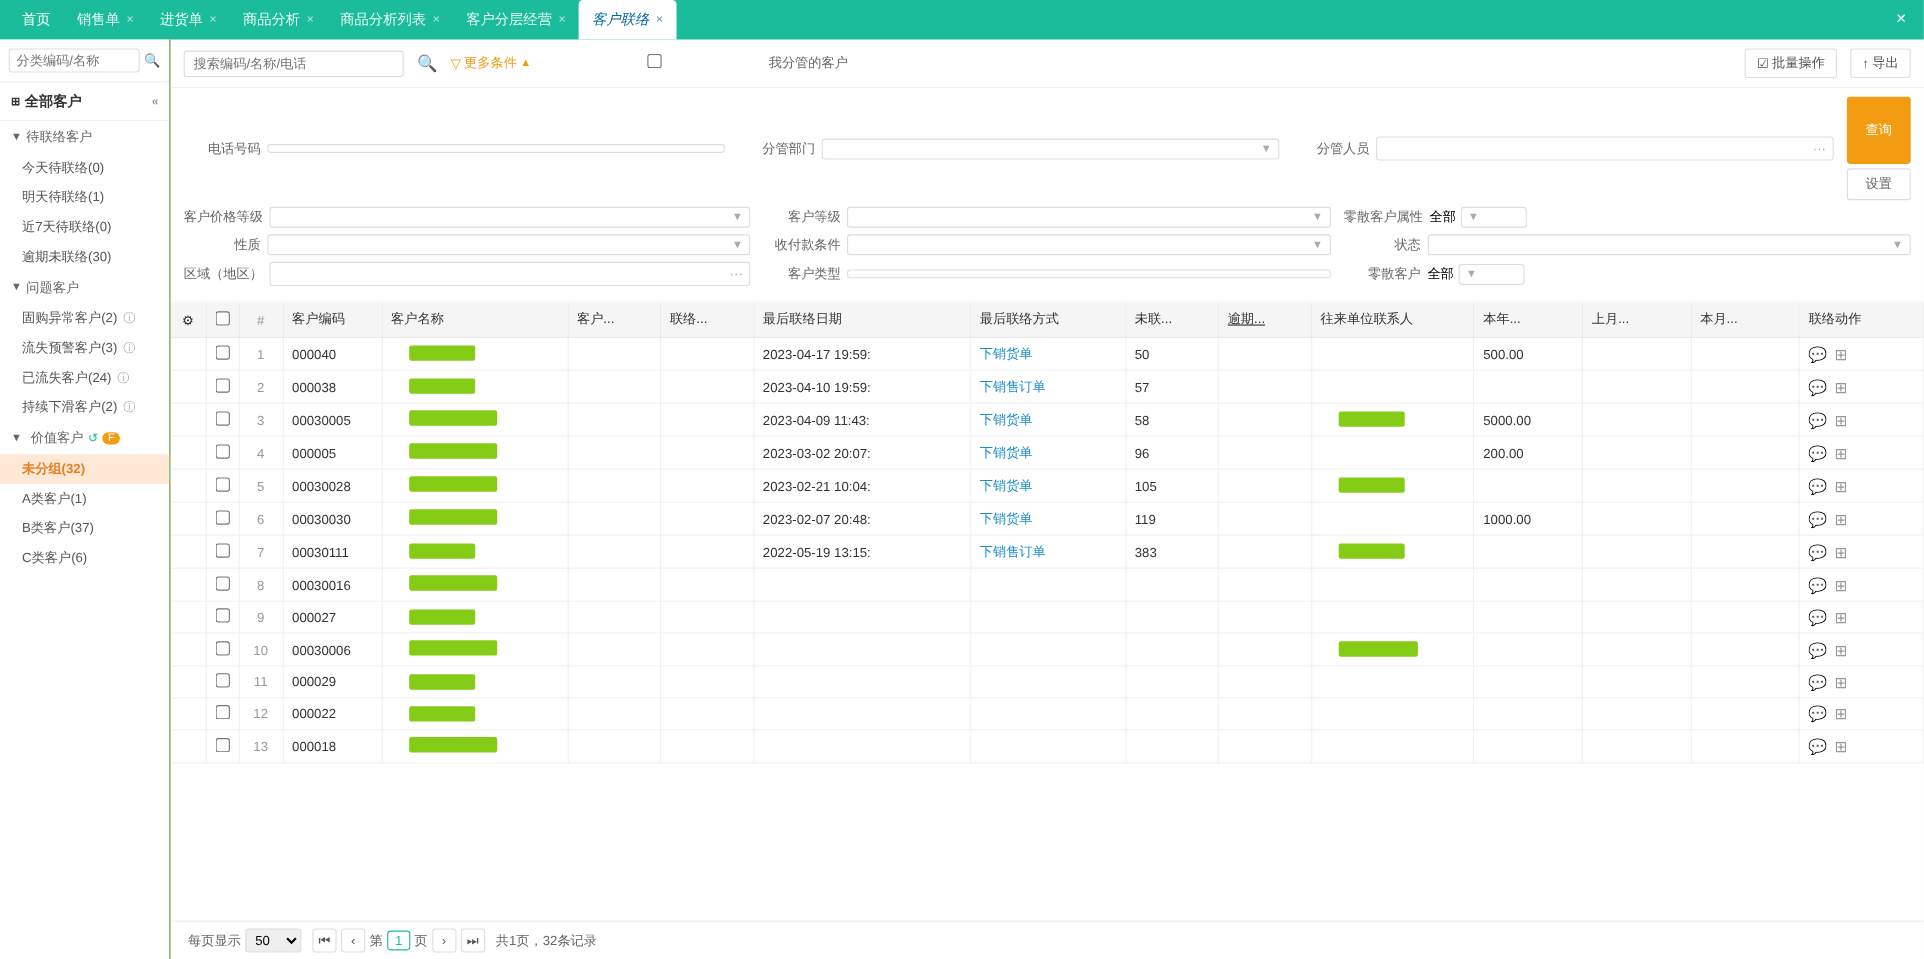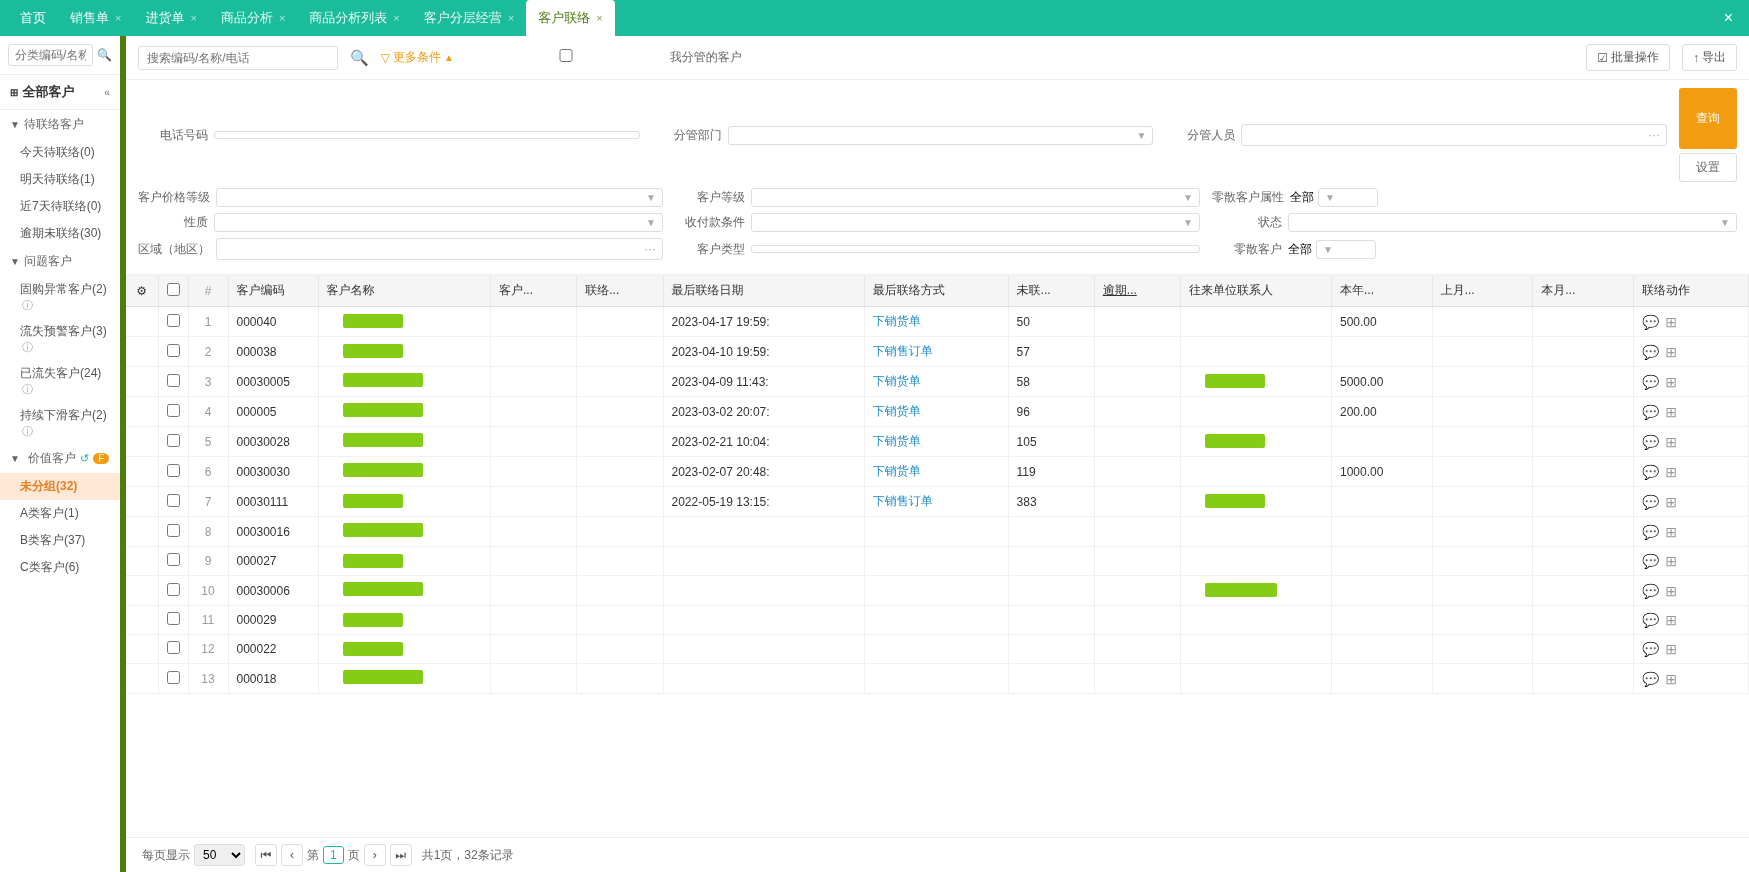--- a/index.html
+++ b/index.html
@@ -19,22 +19,23 @@
       height: 36px;
       display: flex;
       align-items: center;
       cursor: pointer;
       font-size: 13px;
       color: rgba(255,255,255,0.9);
       white-space: nowrap;
     }
     .top-nav .nav-tab.active {
       background: white;
-      color: #4d7c0f;
+      color: #0369a1;
       border-radius: 4px 4px 0 0;
+      font-style: italic;
     }
     .top-nav .nav-tab .close-x {
       margin-left: 6px;
       font-size: 11px;
       opacity: 0.7;
     }
     .top-nav .home-tab {
       padding: 0 12px;
       height: 36px;
       display: flex;
@@ -52,23 +53,23 @@
     }
 
     
     .main-layout {
       display: flex;
       height: calc(100vh - 36px);
     }
 
     
     .sidebar {
-      width: 126px;
+      width: 155px;
       background: white;
-      border-right: 6px solid #4d7c0f;
+      border-right: 1px solid #4d7c0f;
       display: flex;
       flex-direction: column;
       overflow-y: auto;
     }
     .sidebar-search {
       display: flex;
       align-items: center;
       padding: 8px;
       border-bottom: 1px solid #eee;
     }

